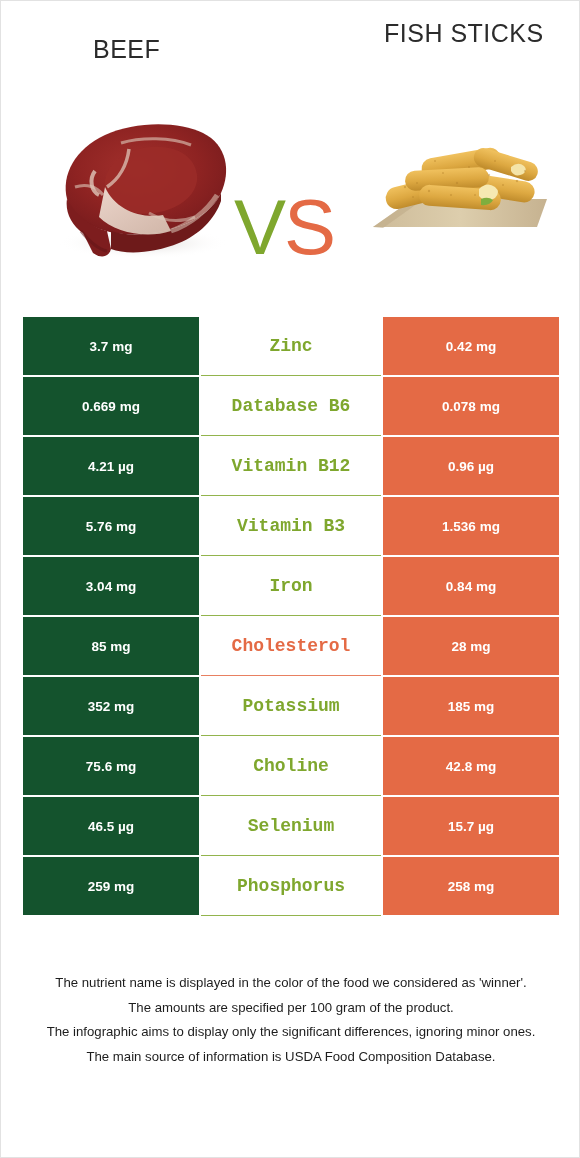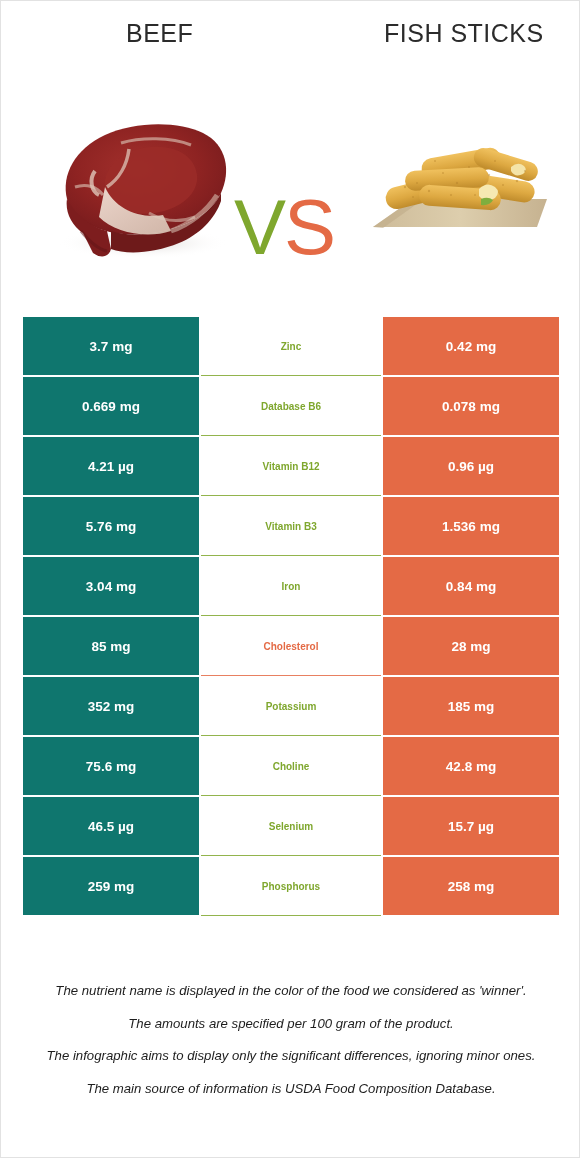--- a/index.html
+++ b/index.html
@@ -29,21 +29,21 @@
     height: 40px;
   }
   .food-title {
     position: absolute;
     font-size: 25px;
     font-weight: 300;
     letter-spacing: 0.5px;
     color: #2b2b2b;
     white-space: nowrap;
   }
-  .food-title.left  { left: 92px;  top: 0; margin-left: 33px; }
+  .food-title.left  { left: 92px;  top: 16px; }
   .food-title.right { left: 383px; top: 0; }
 
   
   .hero {
     position: absolute;
     top: 62px;
     left: 0;
     width: 580px;
     height: 230px;
   }
@@ -94,32 +94,33 @@
   .cell {
     display: flex;
     align-items: center;
     justify-content: center;
     font-size: 13.5px;
     font-weight: bold;
     box-sizing: border-box;
   }
   .cell-left {
     width: 176px;
-    background: #0f766e;
+    background: #14532d;
     color: #ffffff;
   }
   .cell-mid {
     width: 180px;
     background: #ffffff;
     margin: 0 2px;
     position: relative;
   }
   .cell-mid .label {
-    font-size: 10px;
+    font-size: 18px;
     font-weight: bold;
+    font-family: Liberation Mono, monospace;
   }
   .cell-mid::after {
     content: "";
     position: absolute;
     left: 0;
     right: 0;
     bottom: -1px;
     height: 1px;
     background: currentColor;
     opacity: 0.85;
@@ -136,21 +137,21 @@
   .footer {
     position: absolute;
     left: 26px;
     top: 968px;
     width: 528px;
     text-align: center;
     font-size: 13.2px;
     line-height: 20.5px;
     color: #1d1d1d;
   }
-  .footer p { margin: 12px; font-style: italic; }
+  .footer p { margin: 4px; }
 </style>
 </head>
 <body>
 
 <div class="page">
 
   <div class="titles">
     <div class="food-title left">BEEF</div>
     <div class="food-title right">FISH STICKS</div>
   </div>

